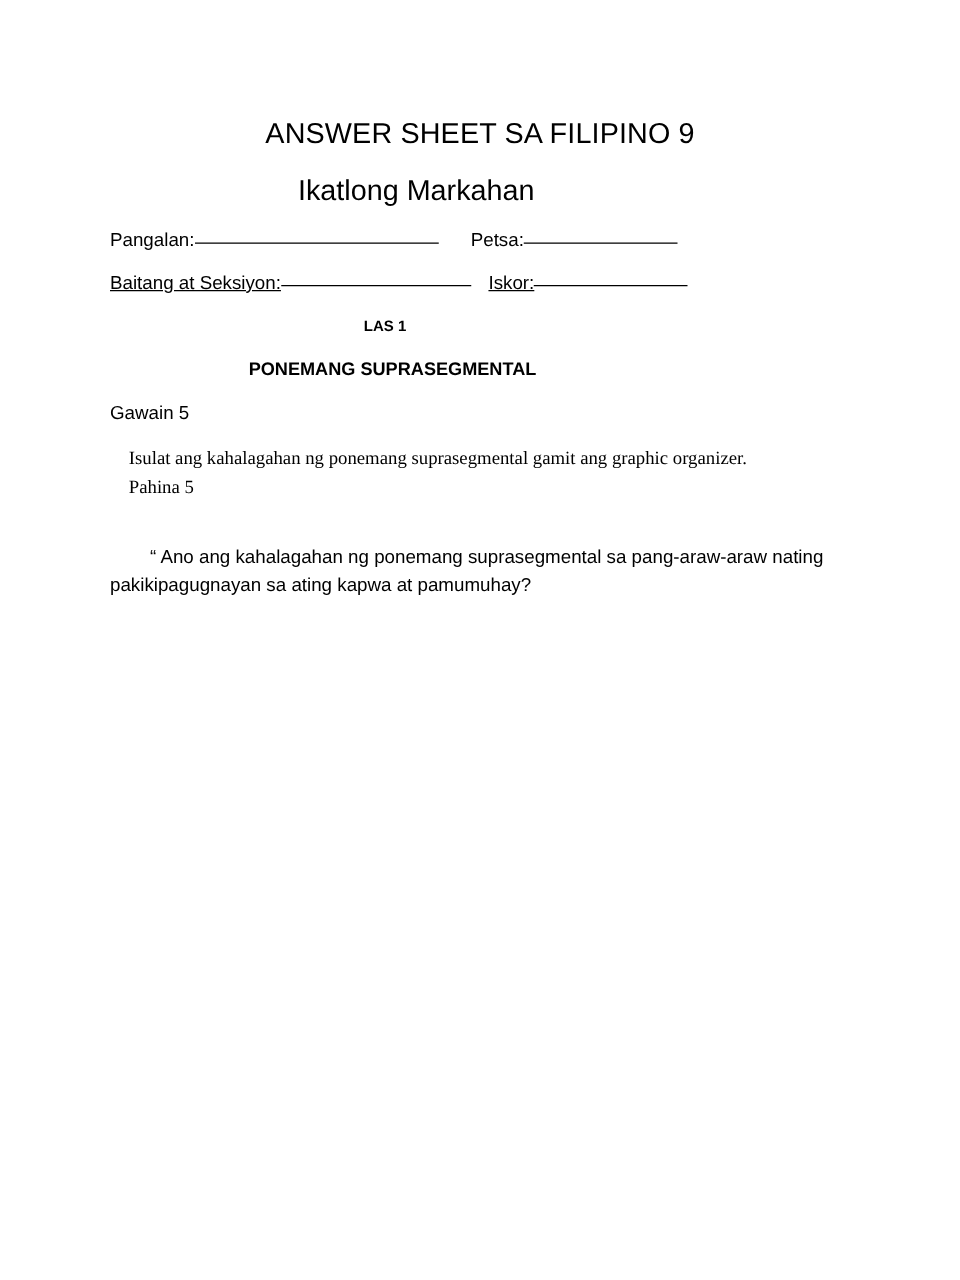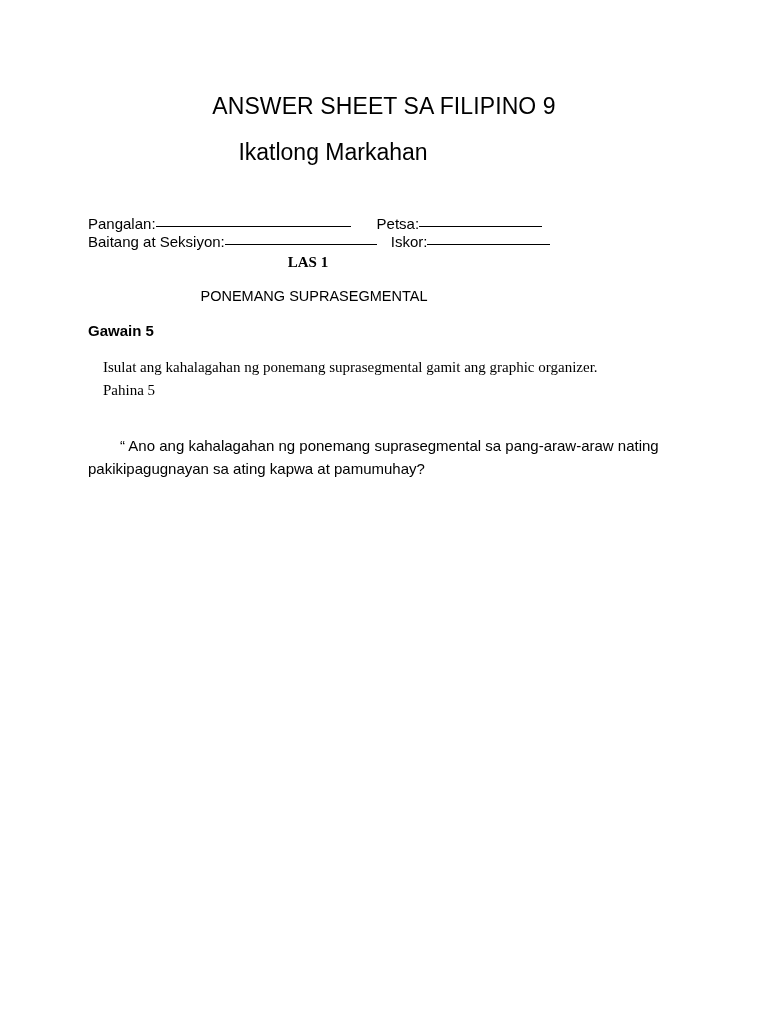--- a/index.html
+++ b/index.html
@@ -47,22 +47,22 @@
 
   
   .form-row {
     position: absolute;
     left: 88px;
     width: 610px;
     font-size: 15px;
     white-space: nowrap;
     line-height: 1.25;
   }
-  .form-row.row-1 { top: 182px; margin-top: 32px; }
-  .form-row.row-2 { top: 232px; }
+  .form-row.row-1 { top: 182px; }
+  .form-row.row-2 { top: 216px; text-decoration: underline; }
 
   .field-label { display: inline; }
   .blank {
     display: inline-block;
     border-bottom: 1.4px solid #000;
     vertical-align: 2px;
     height: 13px;
   }
   .blank.w-name   { width: 195px; }
   .blank.w-date   { width: 123px; }
@@ -70,39 +70,38 @@
   .blank.w-score  { width: 123px; }
   .gap-lg { display: inline-block; width: 26px; }
   .gap-md { display: inline-block; width: 14px; }
 
   
   .las-line {
     position: absolute;
     left: 0; top: 254px;
     width: 616px;
     text-align: center;
-    font-size: 15px;
+    font-size: 12px;
     font-weight: bold;
-    font-family: Liberation Serif, serif;
   }
   .topic-line {
     position: absolute;
     left: 0; top: 288px;
     width: 628px;
     text-align: center;
     font-size: 14.5px;
-    font-weight: normal;
+    font-weight: bold;
   }
 
   
   .gawain-heading {
     position: absolute;
     left: 88px; top: 322px;
     font-size: 15px;
-    font-weight: bold;
+    font-weight: normal;
   }
   .instruction {
     position: absolute;
     left: 103px; top: 356px;
     width: 524px;
     font-size: 15px;
     line-height: 1.55;
     font-family: Liberation Serif, serif;
   }
   .question {

